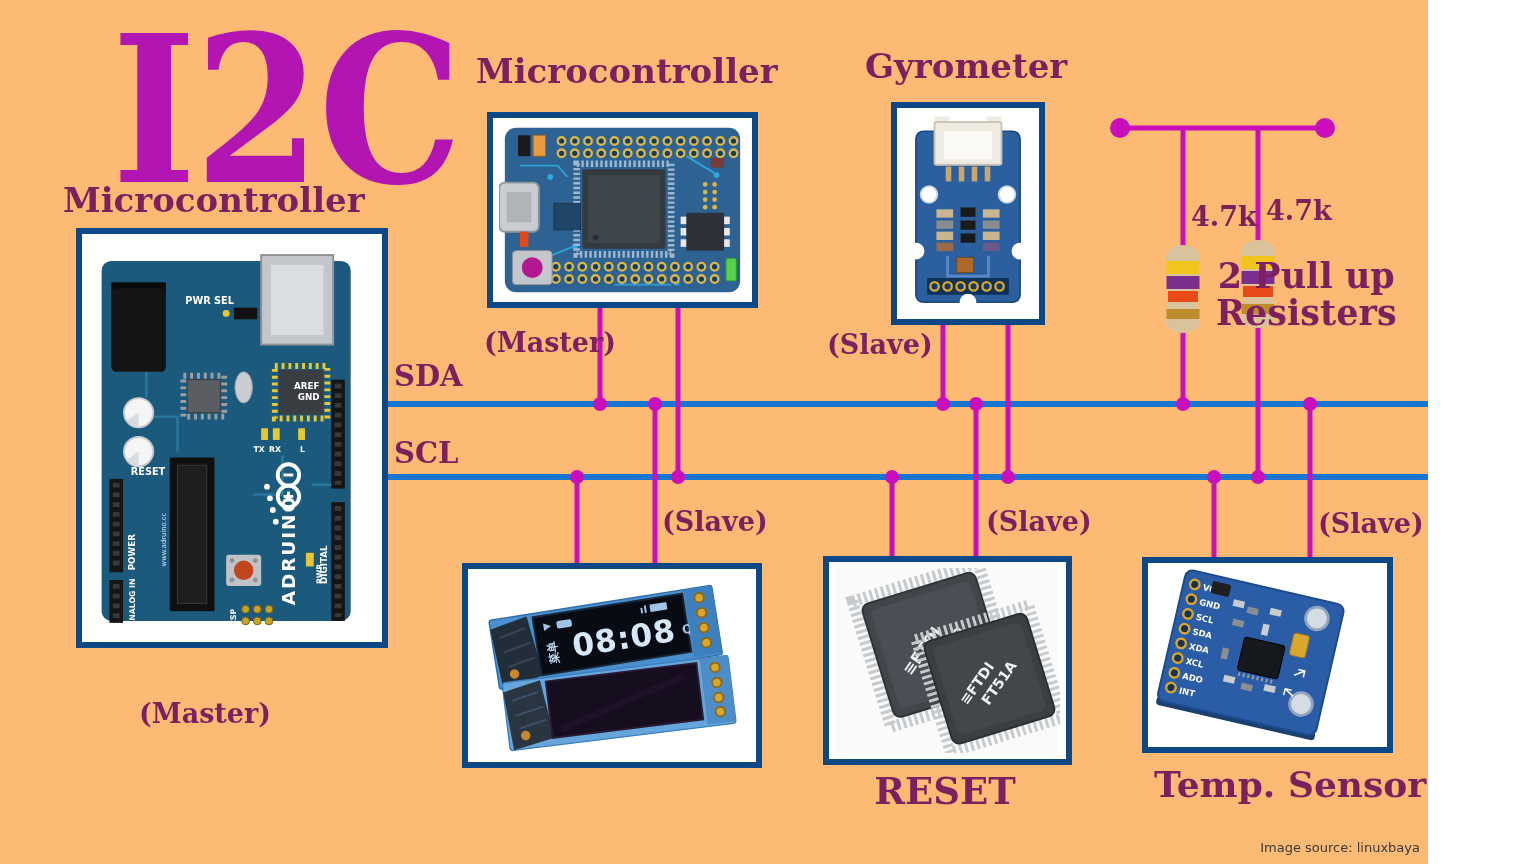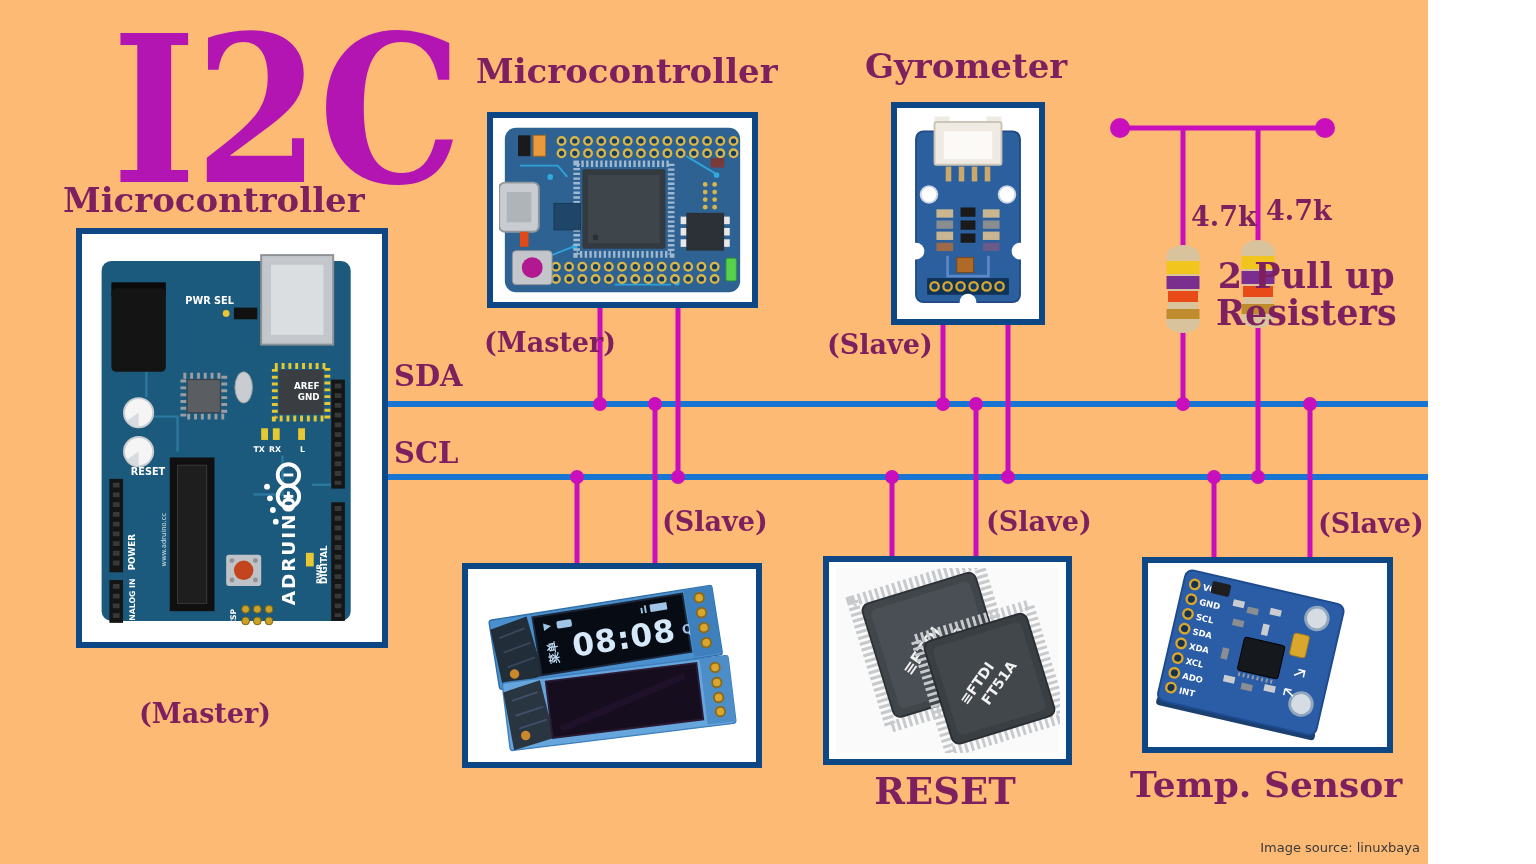--- a/index.html
+++ b/index.html
@@ -106,21 +106,21 @@
 
   <div class="lbl" style="left:865px;top:49px;font-size:34px;">Gyrometer</div>
   <div class="lbl" style="left:827px;top:331px;font-size:27px;">(Slave)</div>
 
   <div class="lbl" style="left:662px;top:508px;font-size:27px;">(Slave)</div>
 
   <div class="lbl" style="left:986px;top:508px;font-size:27px;">(Slave)</div>
   <div class="lbl ctr" style="left:820px;top:772px;width:250px;font-size:37px;">RESET</div>
 
   <div class="lbl" style="left:1318px;top:510px;font-size:27px;">(Slave)</div>
-  <div class="lbl ctr" style="left:1130px;top:766px;width:251px;font-size:36px;">Temp. Sensor</div>
+  <div class="lbl ctr" style="left:1154px;top:766px;width:251px;font-size:36px;">Temp. Sensor</div>
 
   <div class="lbl" style="left:394px;top:361px;font-size:29px;">SDA</div>
   <div class="lbl" style="left:394px;top:438px;font-size:29px;">SCL</div>
 
   <div class="lbl" style="left:1191px;top:203px;font-size:27px;">4.7k</div>
   <div class="lbl" style="left:1266px;top:197px;font-size:27px;">4.7k</div>
   <div class="lbl" style="left:1216px;top:258px;font-size:35px;">
     <div>2 Pull up</div>
     <div>Resisters</div>
   </div>

